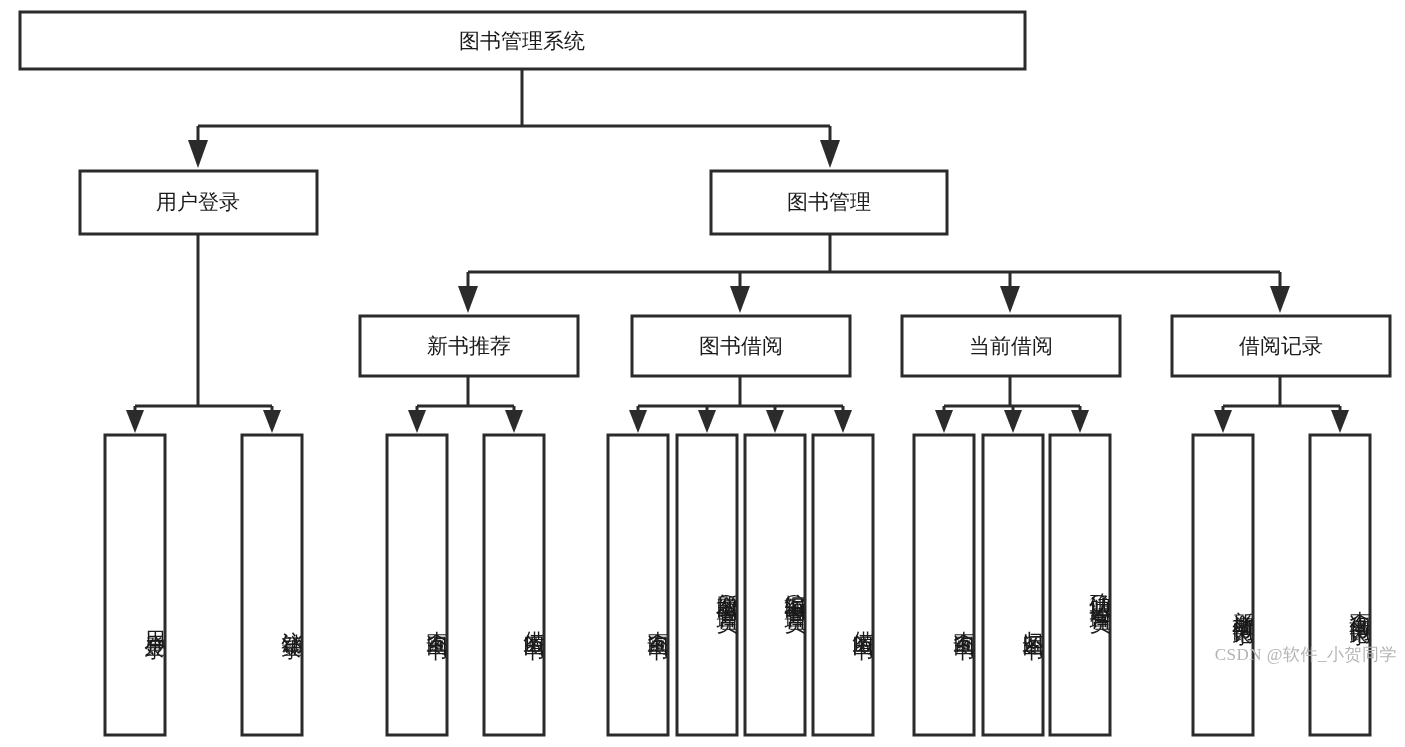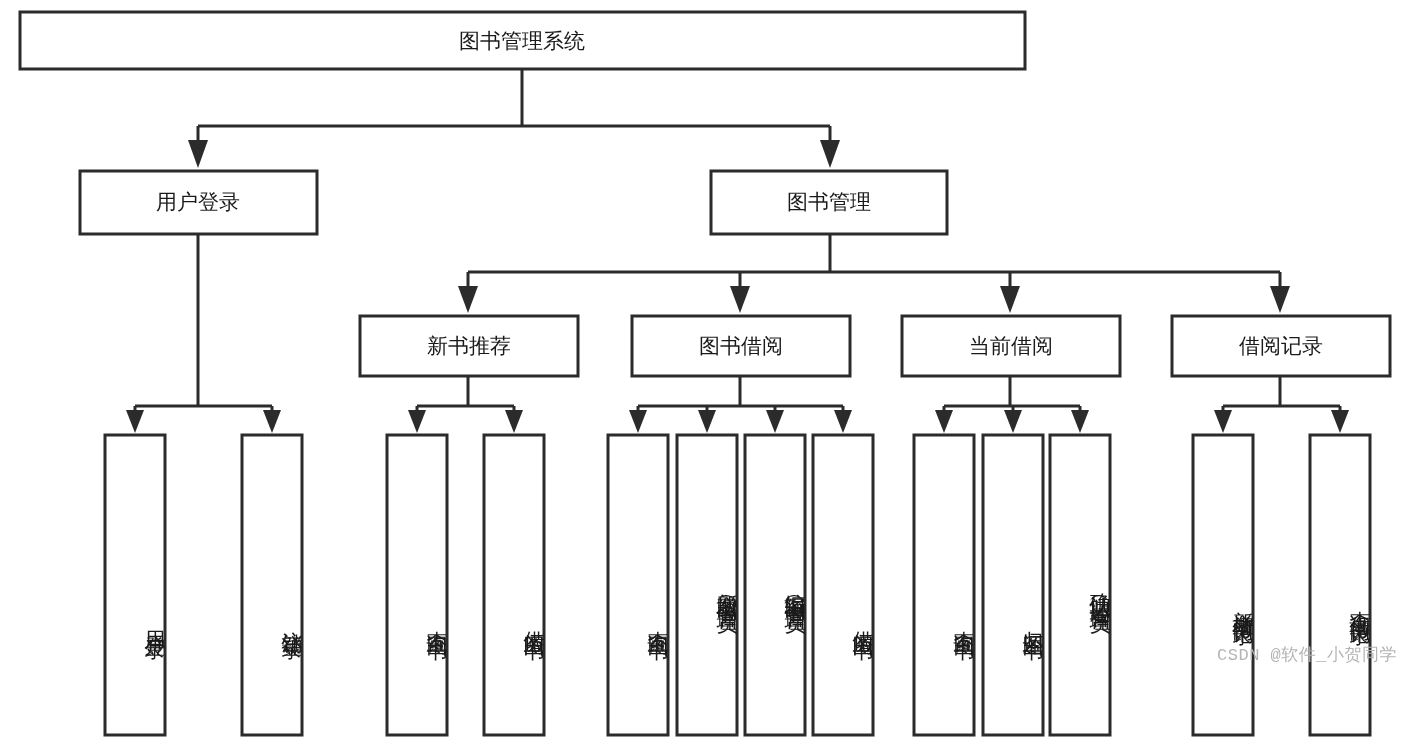--- a/index.html
+++ b/index.html
@@ -60,21 +60,21 @@
     display: flex;
     align-items: flex-start;
     justify-content: center;
     white-space: nowrap;
     pointer-events: none;
   }
   .watermark {
     position: absolute;
     right: 8px;
     bottom: 6px;
-    font-family: Liberation Mono, monospace;
+    font-family: Liberation Serif, serif;
     font-size: 17px;
     color: #b4b4b4;
     white-space: nowrap;
     letter-spacing: 0.5px;
   }
 </style>
 </head>
 <body>
 
 <div id="diagram-root">

